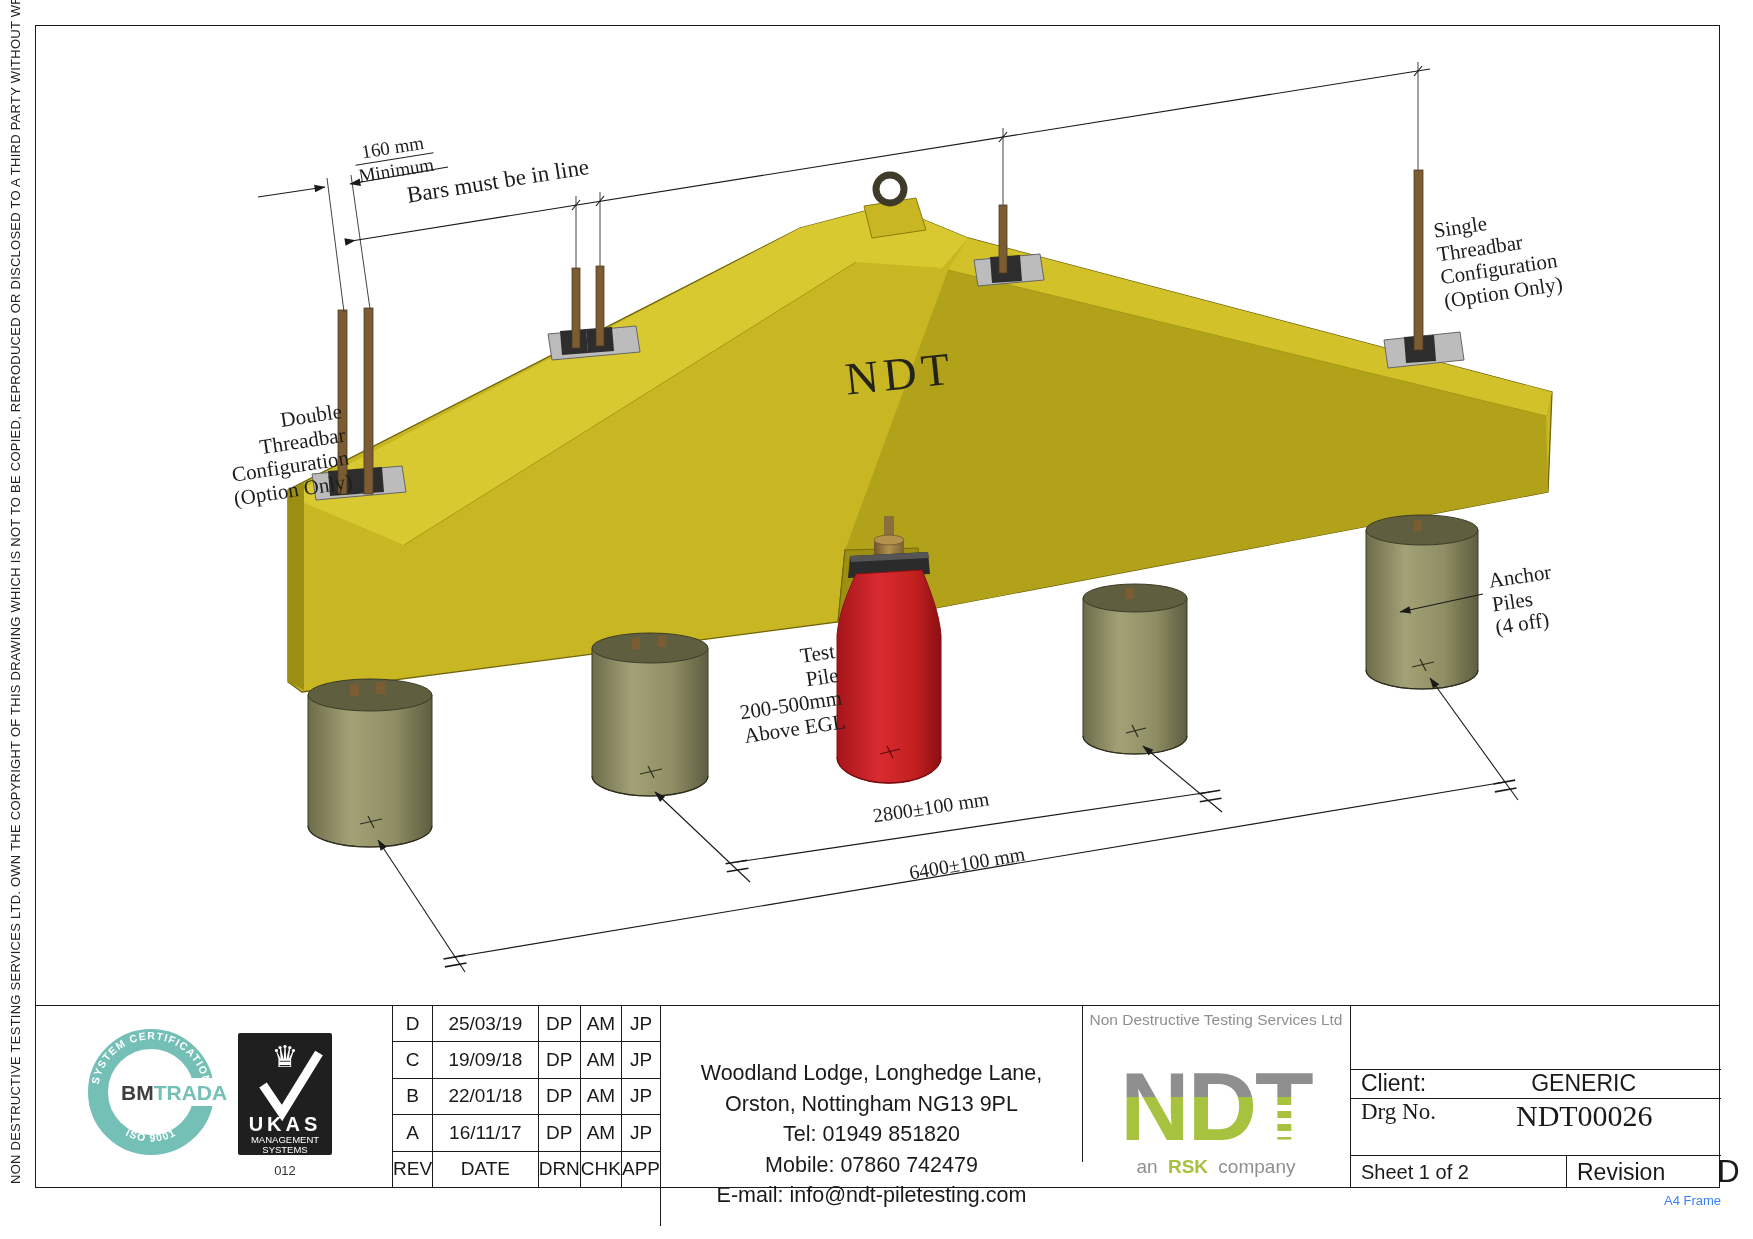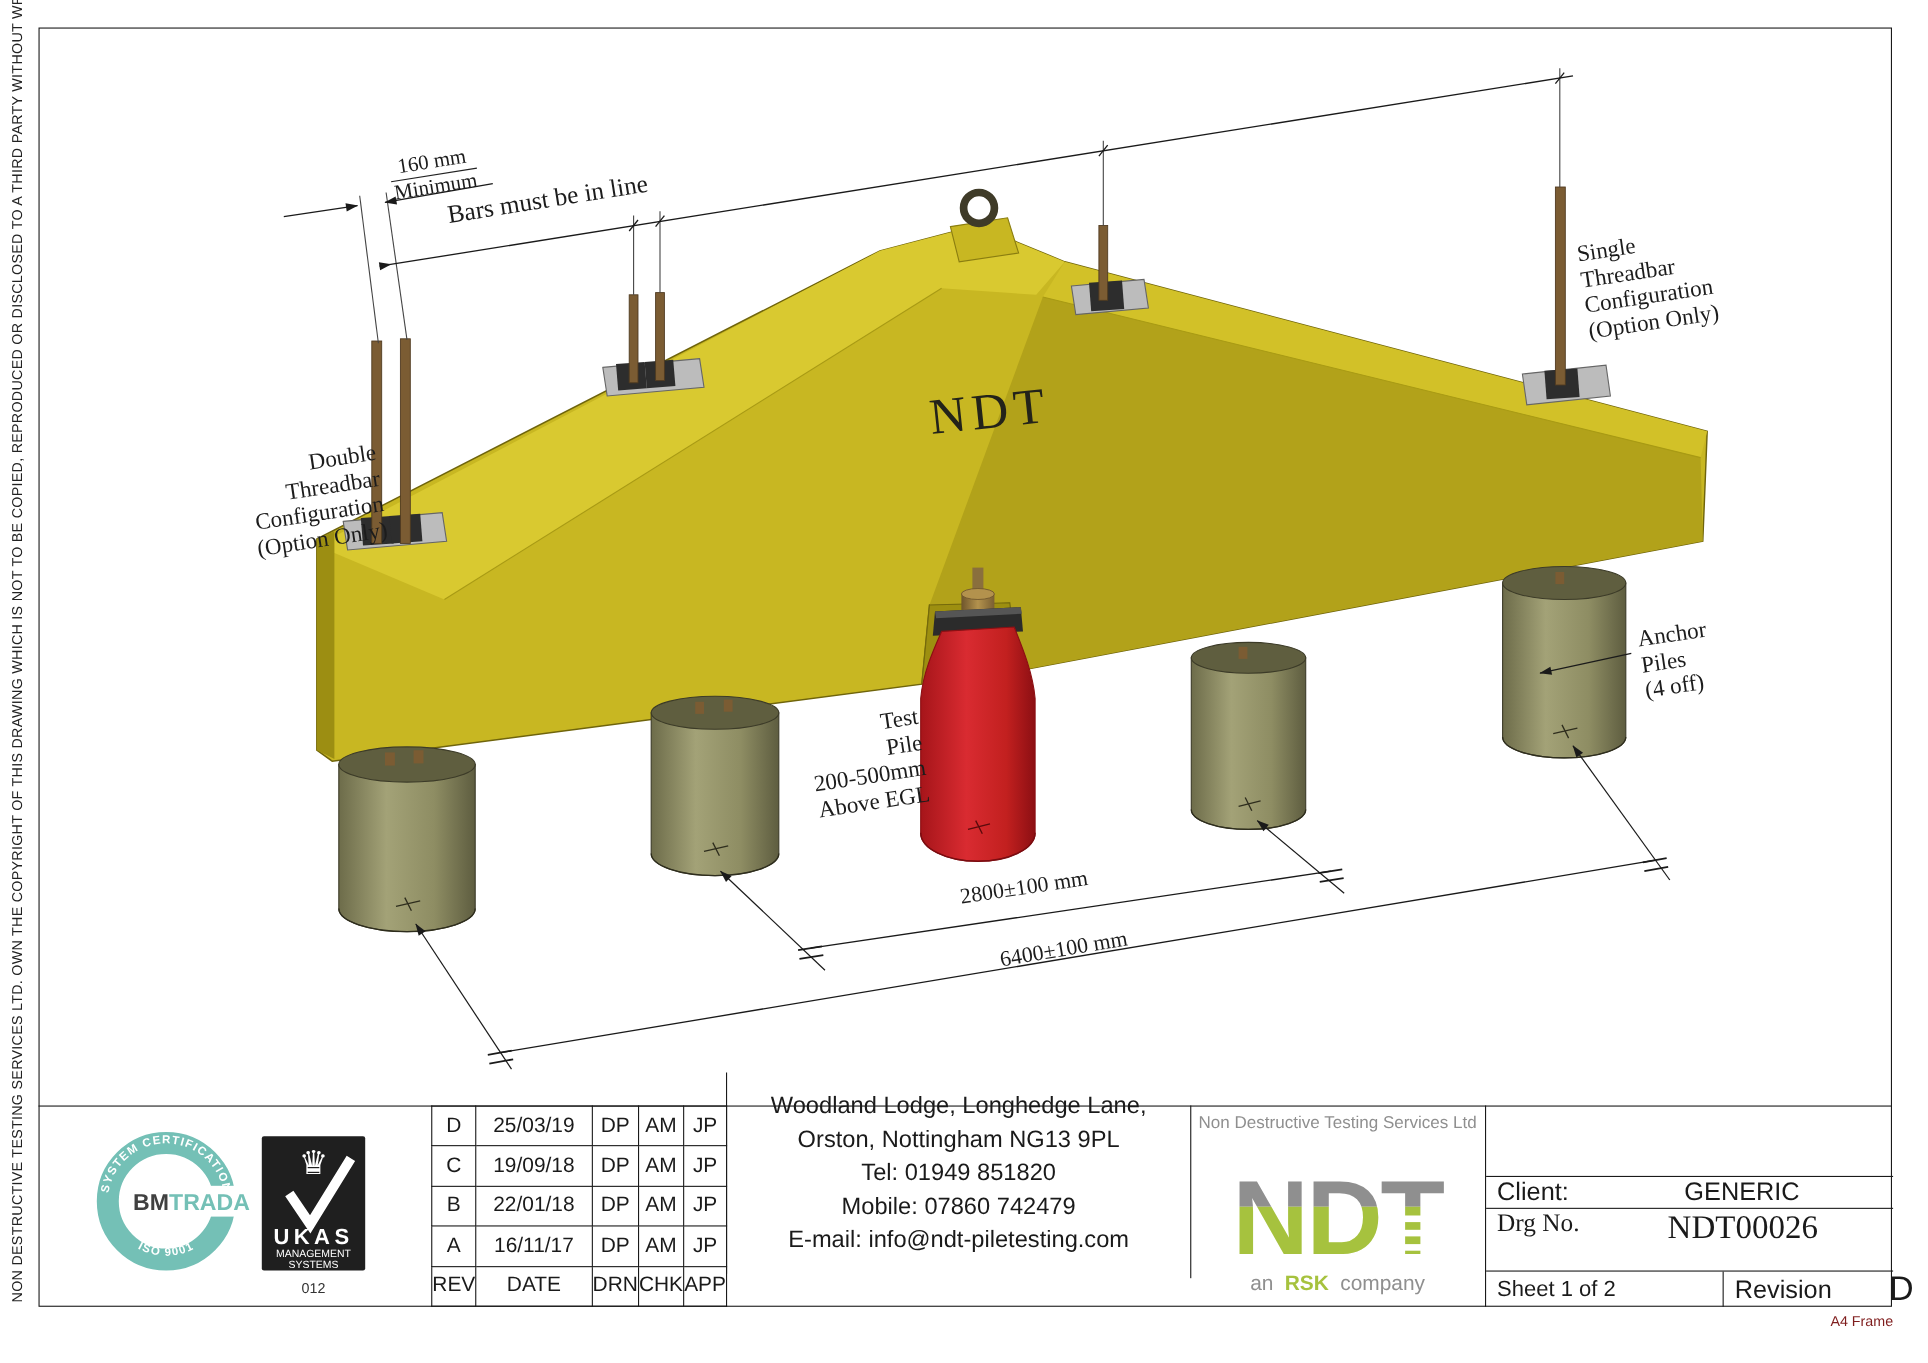--- a/index.html
+++ b/index.html
@@ -1,41 +1,41 @@
 <!DOCTYPE html>
 <html><head>
 <meta charset="utf-8">
 <style>
   html,body{margin:0;padding:0;background:#fff;}
   .page{position:relative;width:1753px;height:1239px;background:#ffffff;overflow:hidden;
         font-family:"Liberation Sans",sans-serif;color:#1a1a1a;}
   .frame{position:absolute;left:35px;top:25px;width:1685px;height:1163px;border:1.6px solid #1a1a1a;box-sizing:border-box;}
   .copyright{position:absolute;left:8px;top:1184px;transform:rotate(-90deg);transform-origin:0 0;
              white-space:nowrap;font-size:13px;letter-spacing:.25px;color:#222;}
-  .a4note{position:absolute;left:1664px;top:1193px;font-size:13px;color:#7f1d1d;}
+  .a4note{position:absolute;left:1664px;top:1193px;font-size:13px;color:#3b82f6;}
   svg.draw{position:absolute;left:0;top:0;}
   
   .ann{position:absolute;font-family:"Liberation Serif",serif;color:#1c1c1c;line-height:1.12;}
   .ann div{white-space:nowrap;}
   .barsnote{left:405px;top:183px;font-size:23px;transform:rotate(-9deg);transform-origin:0 0;}
   .dim160{left:352px;top:143px;font-size:19px;transform:rotate(-9deg);transform-origin:0 0;text-align:center;}
   .dim160 .top{border-bottom:1.3px solid #222;padding:0 8px 1px;}
   .dblbar{left:190px;top:400px;width:150px;font-size:21px;text-align:right;transform:rotate(-8.5deg);transform-origin:100% 0;}
   .snglbar{left:1432px;top:220px;width:175px;font-size:21px;text-align:left;transform:rotate(-8.5deg);transform-origin:0 0;}
   .testpile{left:698px;top:640px;width:135px;font-size:21px;text-align:right;transform:rotate(-8.5deg);transform-origin:100% 0;}
   .anchorp{left:1487px;top:570px;width:115px;font-size:21px;text-align:left;transform:rotate(-8.5deg);transform-origin:0 0;}
   .dim2800{left:853px;top:796px;width:156px;font-size:20px;text-align:center;transform:rotate(-8.5deg);}
   .dim6400{left:888px;top:852px;width:158px;font-size:20px;text-align:center;transform:rotate(-9.5deg);}
   .beamndt{left:845px;top:348px;font-size:46px;letter-spacing:5px;color:#23231a;transform:rotate(-6deg);}
   
   .tcell{position:absolute;box-sizing:border-box;border-left:1.4px solid #1a1a1a;}
   .tblock-top{position:absolute;left:35px;top:1005px;width:1685px;height:0;border-top:1.4px solid #1a1a1a;}
   table.rev{position:absolute;left:392px;top:1005px;width:269px;height:183px;border-collapse:collapse;font-size:19px;}
   table.rev td{border:1.3px solid #1a1a1a;text-align:center;padding:0;}
-  .addr{left:660px;top:975px;width:422px;height:183px;display:flex;flex-direction:column;justify-content:center;
+  .addr{left:660px;top:1043px;width:422px;height:183px;display:flex;flex-direction:column;justify-content:center;
         text-align:center;font-size:21.5px;line-height:1.42;}
   .logocell{left:1082px;top:1005px;width:268px;height:157px;}
   .titlecell{left:1350px;top:1005px;width:371px;height:183px;border-left:1.4px solid #1a1a1a;position:absolute;box-sizing:border-box;}
   .trow{position:absolute;left:0;width:100%;box-sizing:border-box;border-top:1.4px solid #1a1a1a;}
   .trow1{top:0;height:64px;border-top:none;display:flex;flex-direction:column;justify-content:center;text-align:center;font-size:25px;line-height:1.22;}
   .trow2{top:64px;height:40px;display:flex;align-items:flex-start;font-size:23px;}
   .trow3{top:93px;height:46px;display:flex;align-items:flex-start;font-size:23px;font-family:Liberation Serif, serif;}
   .trow4{top:150px;height:33px;}
   .halfL{position:absolute;left:0;top:0;width:215px;height:100%;display:flex;align-items:center;font-size:20px;box-sizing:border-box;}
   .halfR{position:absolute;left:215px;top:0;width:156px;height:100%;display:flex;align-items:center;border-left:1.4px solid #1a1a1a;font-size:23px;box-sizing:border-box;gap:24px;}

